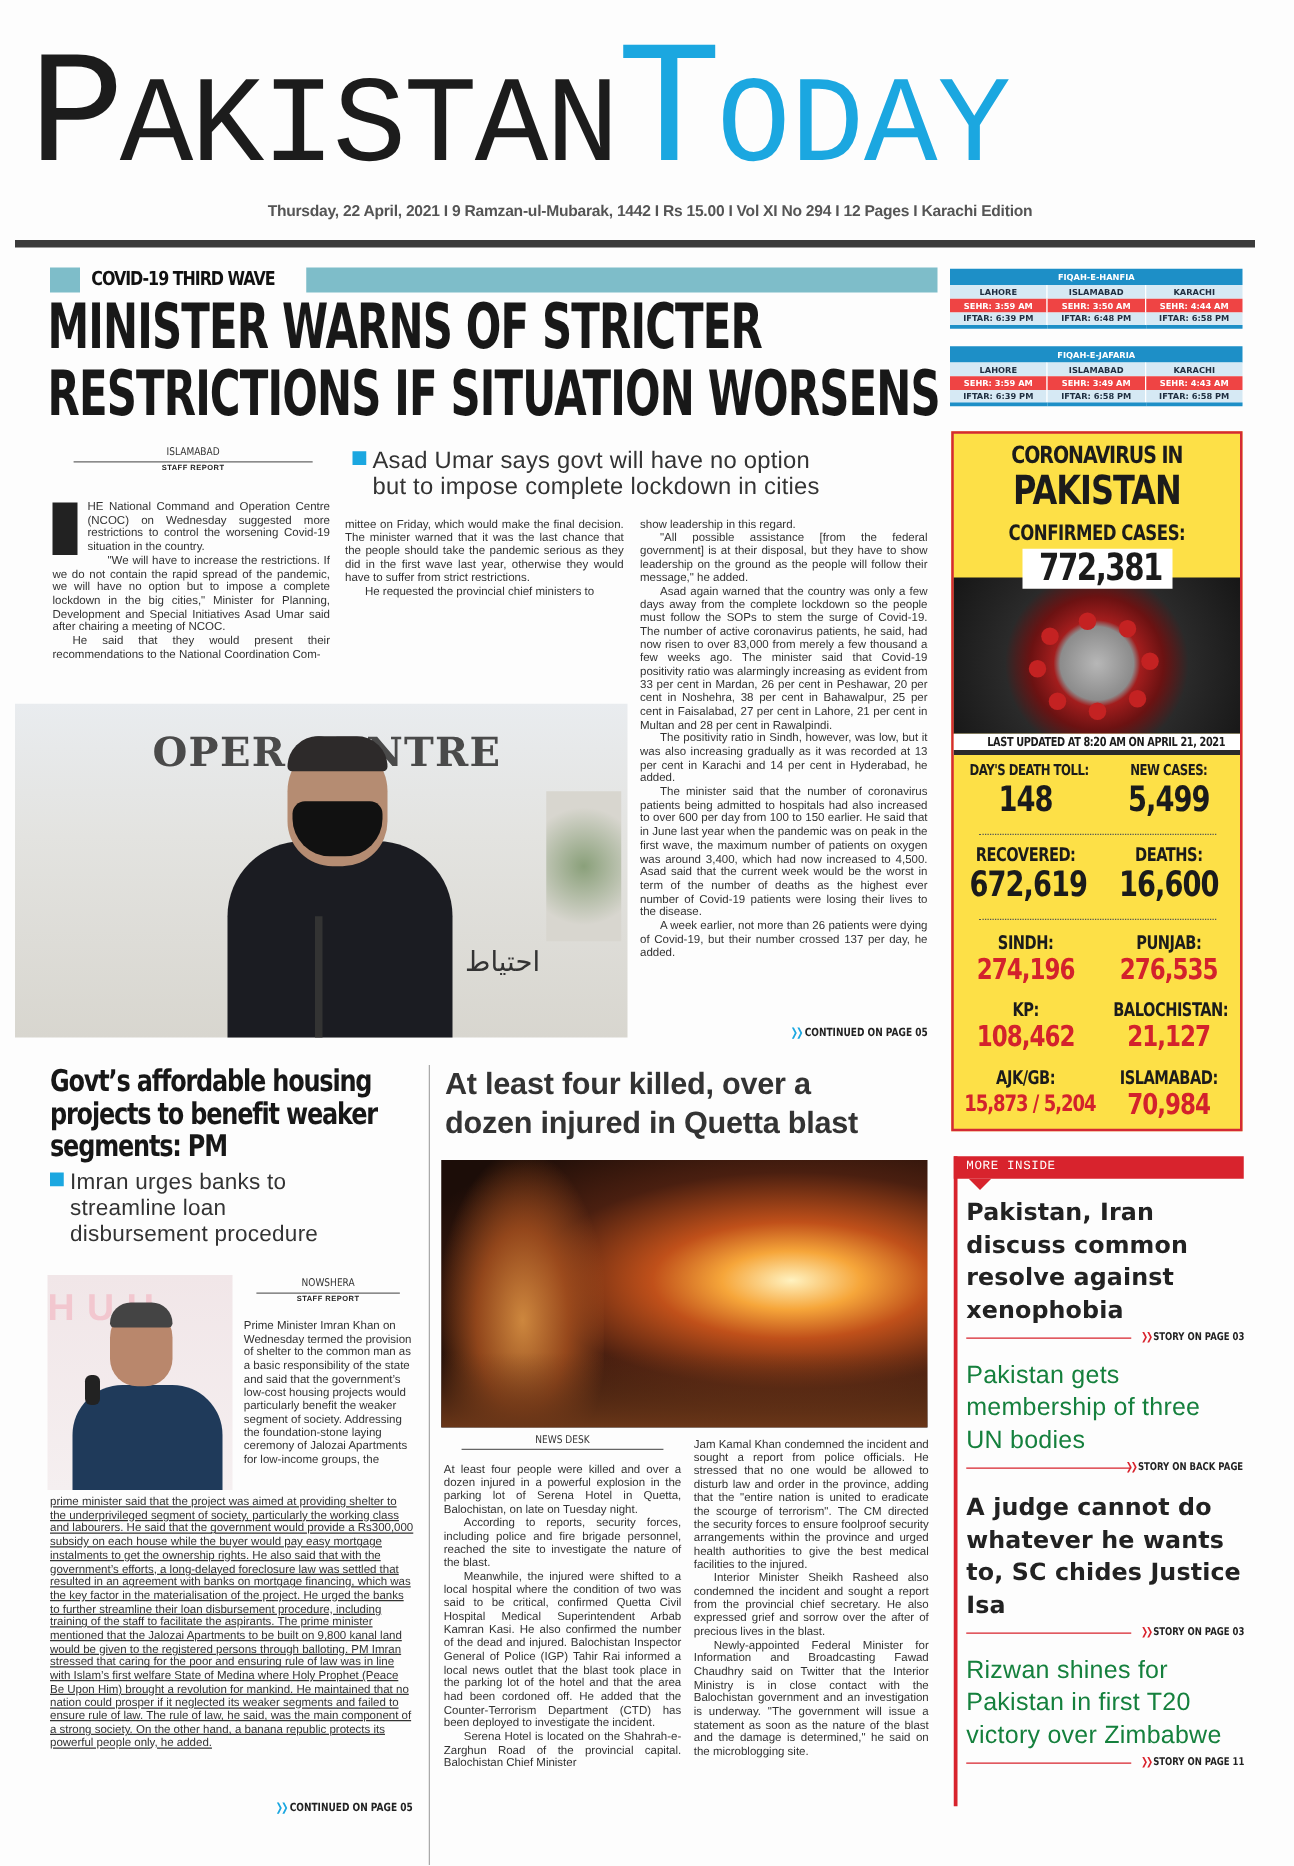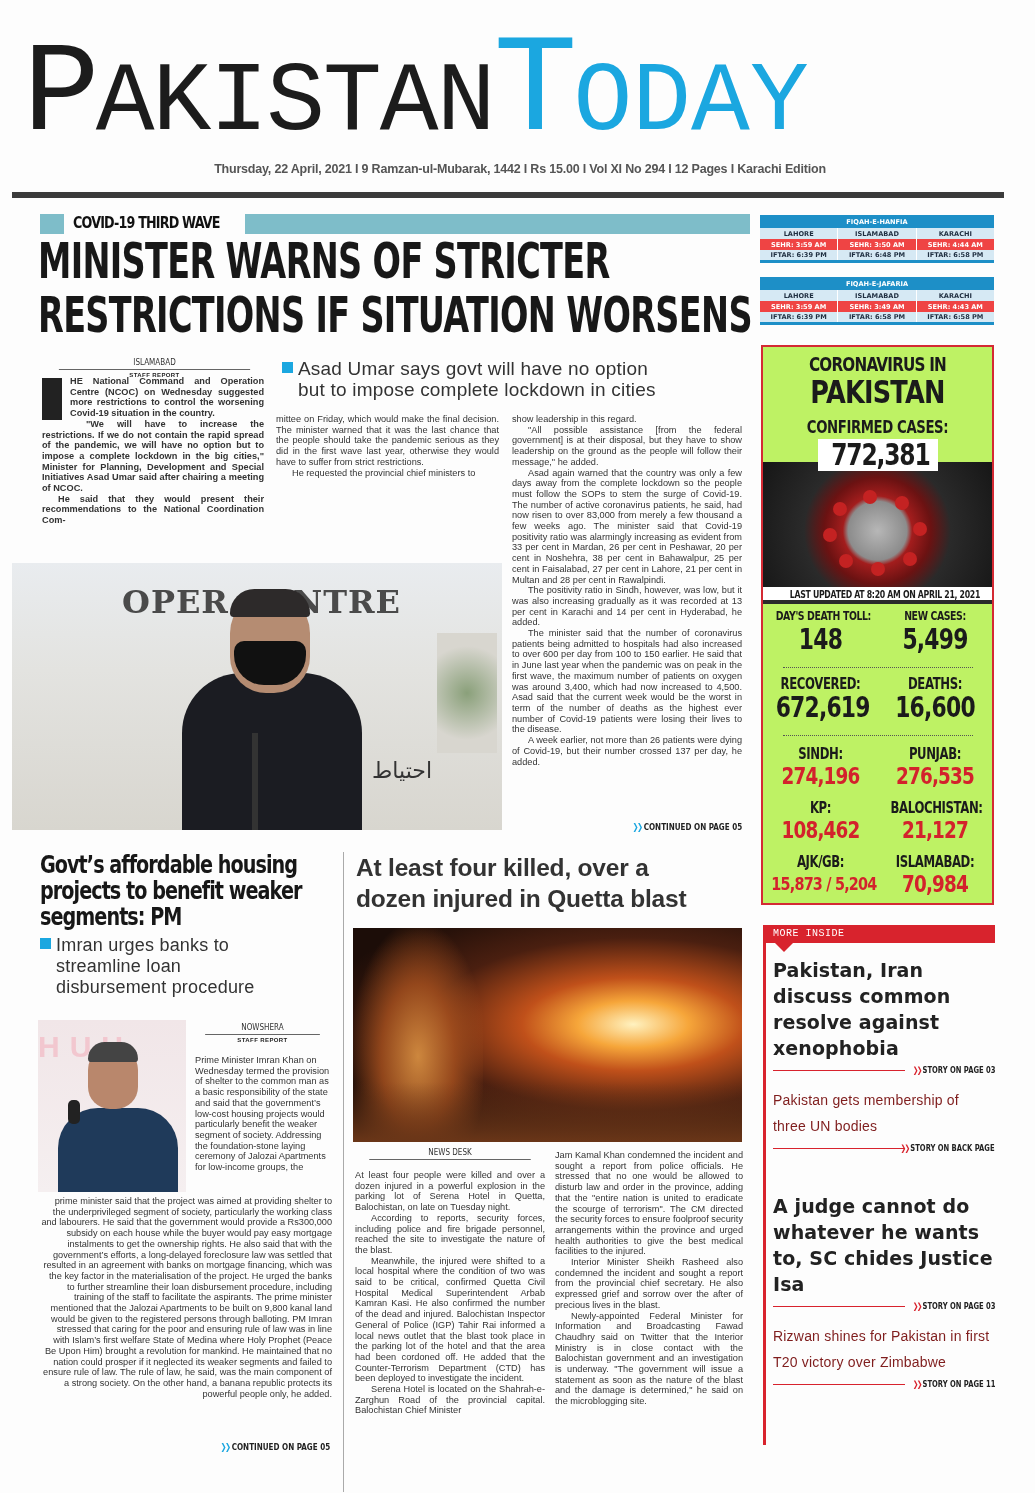--- a/index.html
+++ b/index.html
@@ -70,21 +70,21 @@
   
   .timing { position: absolute; left: 760px; width: 234px; border-collapse: collapse; font-family: "DejaVu Sans", sans-serif; font-size: 6.6px; font-weight: bold; text-align: center; }
   .timing td { padding: 1px 0; height: 11px; border-right: 1px solid #fff; }
   .timing td:last-child { border-right: none; }
   .timing .title td { background: #1d8fc7; color: #fff; height: 13px; }
   .timing .city td { background: #d6e9f4; color: #1f2e40; }
   .timing .sehr td { background: #ef4444; color: #fff; }
   .timing .iftar td { background: #d6e9f4; color: #1f2e40; border-bottom: 3px solid #1d8fc7; }
 
   
-  .covid-box { position: absolute; left: 761px; top: 345px; width: 233px; height: 560px; border: 2px solid #d42a34; background: #bef264; }
+  .covid-box { position: absolute; left: 761px; top: 345px; width: 233px; height: 560px; border: 2px solid #d42a34; background: #fde047; }
   .covid-box .t1, .covid-box .t2, .covid-box .t3, .covid-box .lbl, .covid-box .num, .covid-box .red { font-family: "DejaVu Sans", sans-serif; font-weight: bold; text-align: center; position: absolute; white-space: nowrap; }
   .covid-box .t1 { left: 0; width: 229px; top: 6px; font-size: 19px; color: #1b1b1b; letter-spacing: -1px; transform: scaleX(0.8); }
   .covid-box .t2 { left: 0; width: 229px; top: 26px; font-size: 32px; color: #1b1b1b; letter-spacing: -1px; transform: scaleX(0.8); }
   .covid-box .t3 { left: 0; width: 229px; top: 70px; font-size: 17px; color: #1b1b1b; letter-spacing: -0.5px; transform: scaleX(0.78); }
   .covid-box .virus-img { position: absolute; left: 0; top: 115px; width: 229px; height: 125px; background: radial-gradient(circle at 50% 55%, #b7b7b7 0%, #8c8c8c 22%, #a31d1d 26%, #6b1212 40%, #2a2a2a 55%, #161616 100%); }
   .covid-box .virus-img .spike { position: absolute; width: 14px; height: 14px; border-radius: 50%; background: #c42222; }
   .covid-box .big-num-wrap { position: absolute; left: 55px; top: 92px; width: 120px; height: 32px; background: #fff; }
   .covid-box .big-num { position: absolute; left: 0; width: 120px; top: -2px; font-family: "DejaVu Sans", sans-serif; font-weight: bold; font-size: 30px; text-align: center; color: #1b1b1b; letter-spacing: -1.5px; transform: scaleX(0.78); }
   .covid-box .updated { position: absolute; left: 0; top: 240px; width: 229px; height: 17px; background: #fff; border-bottom: 4px solid #2a2a2a; font-family: "DejaVu Sans", sans-serif; font-weight: bold; font-size: 10px; text-align: center; line-height: 15px; color: #1b1b1b; letter-spacing: -0.4px; }
   .covid-box .updated span { display: inline-block; transform: scaleX(0.78); white-space: nowrap; }
@@ -94,21 +94,21 @@
   .covid-box .lbl2 { font-size: 15px; }
   .covid-box .dots { position: absolute; left: 20px; width: 190px; border-top: 1.5px dotted #555; }
 
   
   .more-inside { position: absolute; left: 763px; top: 925px; width: 232px; }
   .more-inside .bar { position: absolute; left: 0; top: 0; width: 232px; height: 18px; background: #d8232d; color: #fff; font-family: "Liberation Mono", monospace; font-size: 10px; line-height: 18px; padding-left: 10px; letter-spacing: 0.5px; }
   .more-inside .notch { position: absolute; left: 12px; top: 18px; width: 0; height: 0; border-left: 9px solid transparent; border-right: 9px solid transparent; border-top: 9px solid #d8232d; }
   .more-inside .vline { position: absolute; left: 0; top: 0; width: 3px; height: 520px; background: #d8232d; }
   .mi-item { position: absolute; left: 10px; width: 222px; }
   .mi-item .h-bold { font-family: "DejaVu Sans", sans-serif; font-weight: bold; font-size: 19px; line-height: 26px; color: #222; letter-spacing: 0.1px; }
-  .mi-item .h-light { font-size: 14px; line-height: 26px; color: #7f1d1d; letter-spacing: 0.2px; }
+  .mi-item .h-light { font-size: 20px; line-height: 26px; color: #15803d; letter-spacing: 0.2px; }
   .mi-item .story { position: relative; height: 12px; margin-top: 4px; }
   .mi-item .story .line { position: absolute; left: 0; top: 5px; width: 132px; height: 1px; background: #d8232d; }
   .mi-item .story .lbl { position: absolute; right: 0; top: 0; font-family: "DejaVu Sans", sans-serif; font-weight: bold; font-size: 8.5px; color: #222; transform: scaleX(0.8); transform-origin: right top; white-space: nowrap; }
   .mi-item .story .lbl .arr { color: #d8232d; letter-spacing: -2px; margin-right: 2px; }
 </style>
 </head>
 <body>
 
 <header class="masthead">
   <div class="logo">
@@ -132,21 +132,21 @@
   <div class="byline" style="left:42px; top:357px; width:225px;">
     <span class="place">ISLAMABAD</span>
     <span class="staff">STAFF REPORT</span>
   </div>
 
   <div class="subdeck" style="left:282px; top:358px; width:470px;">
     <div><span class="sq"></span><span>Asad Umar says govt will have no option</span></div>
     <div style="padding-left:16px"><span>but to impose complete lockdown in cities</span></div>
   </div>
 
-  <div class="body-text" style="left:42px; top:376px; width:222px;font-weight:bold;">
+  <div class="body-text" style="left:42px; top:400px; width:222px;">
     <p class="noindent"><span class="dropcap"></span><span>HE National Command and Operation Centre (NCOC) on Wednesday suggested more restrictions to control the worsening Covid-19 situation in the country.</span></p>
     <p>"We will have to increase the restrictions. If we do not contain the rapid spread of the pandemic, we will have no option but to impose a complete lockdown in the big cities," Minister for Planning, Development and Special Initiatives Asad Umar said after chairing a meeting of NCOC.</p>
     <p>He said that they would present their recommendations to the National Coordination Com-</p>
   </div>
 
   <div class="body-text" style="left:276px; top:414px; width:223px;">
     <p class="noindent">mittee on Friday, which would make the final decision. The minister warned that it was the last chance that the people should take the pandemic serious as they did in the first wave last year, otherwise they would have to suffer from strict restrictions.</p>
     <p>He requested the provincial chief ministers to</p>
   </div>
 
@@ -288,21 +288,21 @@
   </div>
 
   <div class="byline" style="left:195px; top:1022px; width:135px;">
     <span class="place">NOWSHERA</span>
     <span class="staff">STAFF REPORT</span>
   </div>
 
   <div class="body-text" style="left:195px; top:1055px; width:138px; text-align:left;">
     <p class="noindent">Prime Minister Imran Khan on Wednesday termed the provision of shelter to the common man as a basic responsibility of the state and said that the government’s low-cost housing projects would particularly benefit the weaker segment of society. Addressing the foundation-stone laying ceremony of Jalozai Apartments for low-income groups, the</p>
   </div>
-  <div class="body-text" style="left:40px; top:1196px; width:292px; text-align:right;">
+  <div class="body-text" style="left:40px; top:1196px; width:292px; text-align:left;text-decoration:underline;">
     <p class="noindent">prime minister said that the project was aimed at providing shelter to the underprivileged segment of society, particularly the working class and labourers. He said that the government would provide a Rs300,000 subsidy on each house while the buyer would pay easy mortgage instalments to get the ownership rights. He also said that with the government’s efforts, a long-delayed foreclosure law was settled that resulted in an agreement with banks on mortgage financing, which was the key factor in the materialisation of the project. He urged the banks to further streamline their loan disbursement procedure, including training of the staff to facilitate the aspirants. The prime minister mentioned that the Jalozai Apartments to be built on 9,800 kanal land would be given to the registered persons through balloting. PM Imran stressed that caring for the poor and ensuring rule of law was in line with Islam’s first welfare State of Medina where Holy Prophet (Peace Be Upon Him) brought a revolution for mankind. He maintained that no nation could prosper if it neglected its weaker segments and failed to ensure rule of law. The rule of law, he said, was the main component of a strong society. On the other hand, a banana republic protects its powerful people only, he added.</p>
   </div>
   <div class="continued" style="right:705px; top:1442px;">
     <span class="arr">❯❯</span><span>CONTINUED ON PAGE 05</span>
   </div>
 </section>
 
 <div class="col-divider"></div>
 
 <section>

